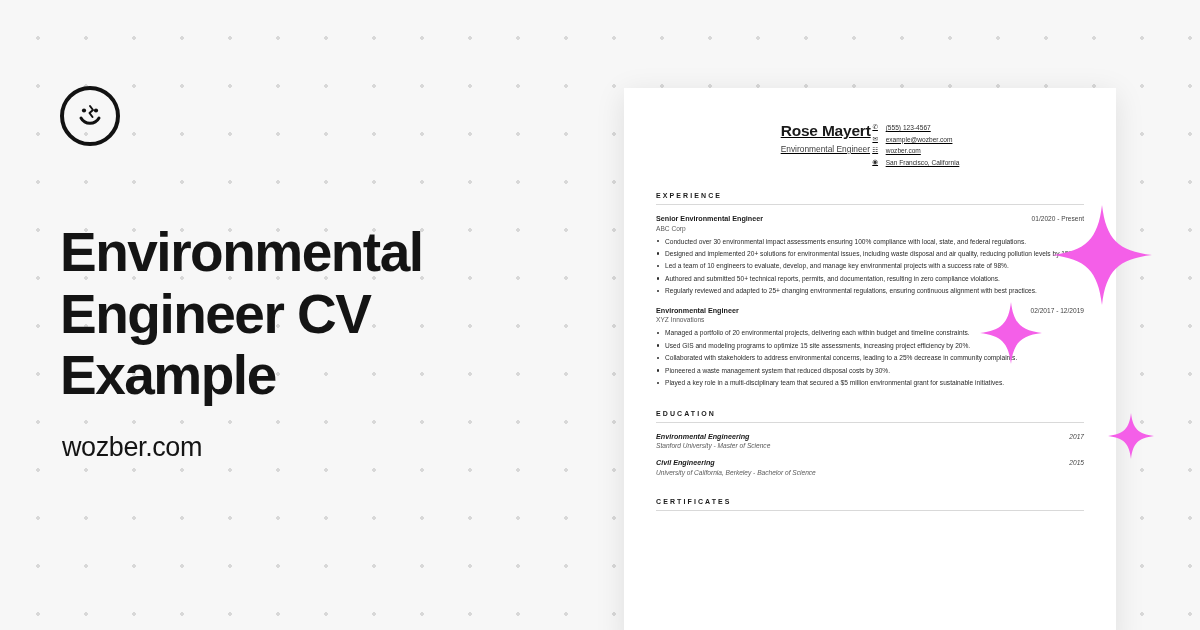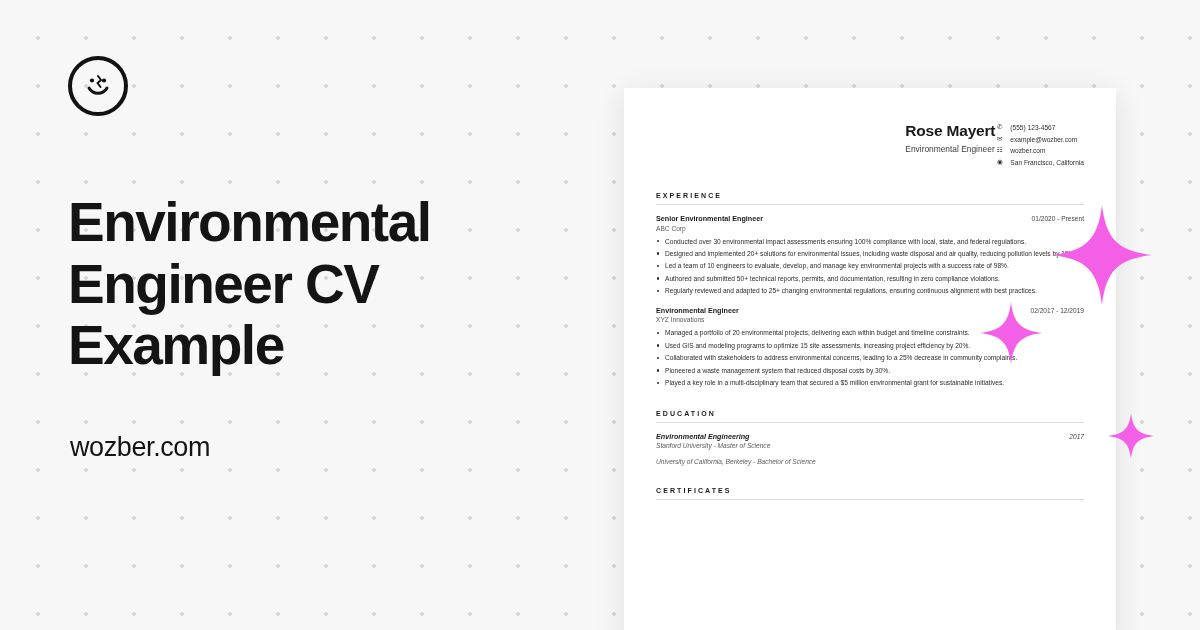--- a/index.html
+++ b/index.html
@@ -13,23 +13,23 @@
     position: relative;
     background-color: #f7f7f7;
     background-image: radial-gradient(#d8d8d8 1.6px, transparent 1.7px);
     background-size: 48px 48px;
     background-position: 14px 14px;
   }
 
   
   .promo {
     position: absolute;
-    left: 8px; top: 0;
+    left: 0; top: 0;
     width: 620px; height: 525px;
-    padding: 56px 60px;
+    padding: 86px 60px;
   }
   .logo {
     width: 60px; height: 60px;
     border: 4px solid #121212;
     border-radius: 50%;
     display: flex; align-items: center; justify-content: center;
     margin-bottom: 76px;
   }
   .promo-title {
     font-size: 55px;
@@ -53,22 +53,23 @@
     position: absolute;
     left: 624px; top: 88px;
     width: 492px; height: 560px;
     background: #ffffff;
     box-shadow: 0 6px 28px rgba(0,0,0,0.10);
     padding: 34px 32px 0 32px;
     overflow: hidden;
   }
   .r-head {
     display: flex;
-    justify-content: flex-end;
+    justify-content: center;
     align-items: flex-start;
+    text-decoration: underline;
   }
   .r-name {
     font-size: 15.5px;
     font-weight: bold;
     color: #1a1a1a;
     letter-spacing: -0.2px;
     margin: 0 0 4px 0;
   }
   .r-role {
     font-size: 8.4px;
@@ -239,20 +240,24 @@
 
     <div class="edu-entry">
       <div class="entry-row">
         <span class="entry-title">Environmental Engineering</span>
         <span class="entry-date">2017</span>
       </div>
       <div class="entry-sub">Stanford University - Master of Science</div>
     </div>
 
     <div class="edu-entry">
+      <div class="entry-row">
+        <span class="entry-title">Civil Engineering</span>
+        <span class="entry-date">2015</span>
+      </div>
       <div class="entry-sub">University of California, Berkeley - Bachelor of Science</div>
     </div>
   </div>
 
   <div class="section">
     <p class="section-title">CERTIFICATES</p>
     <div class="rule"></div>
   </div>
 </div>
 

